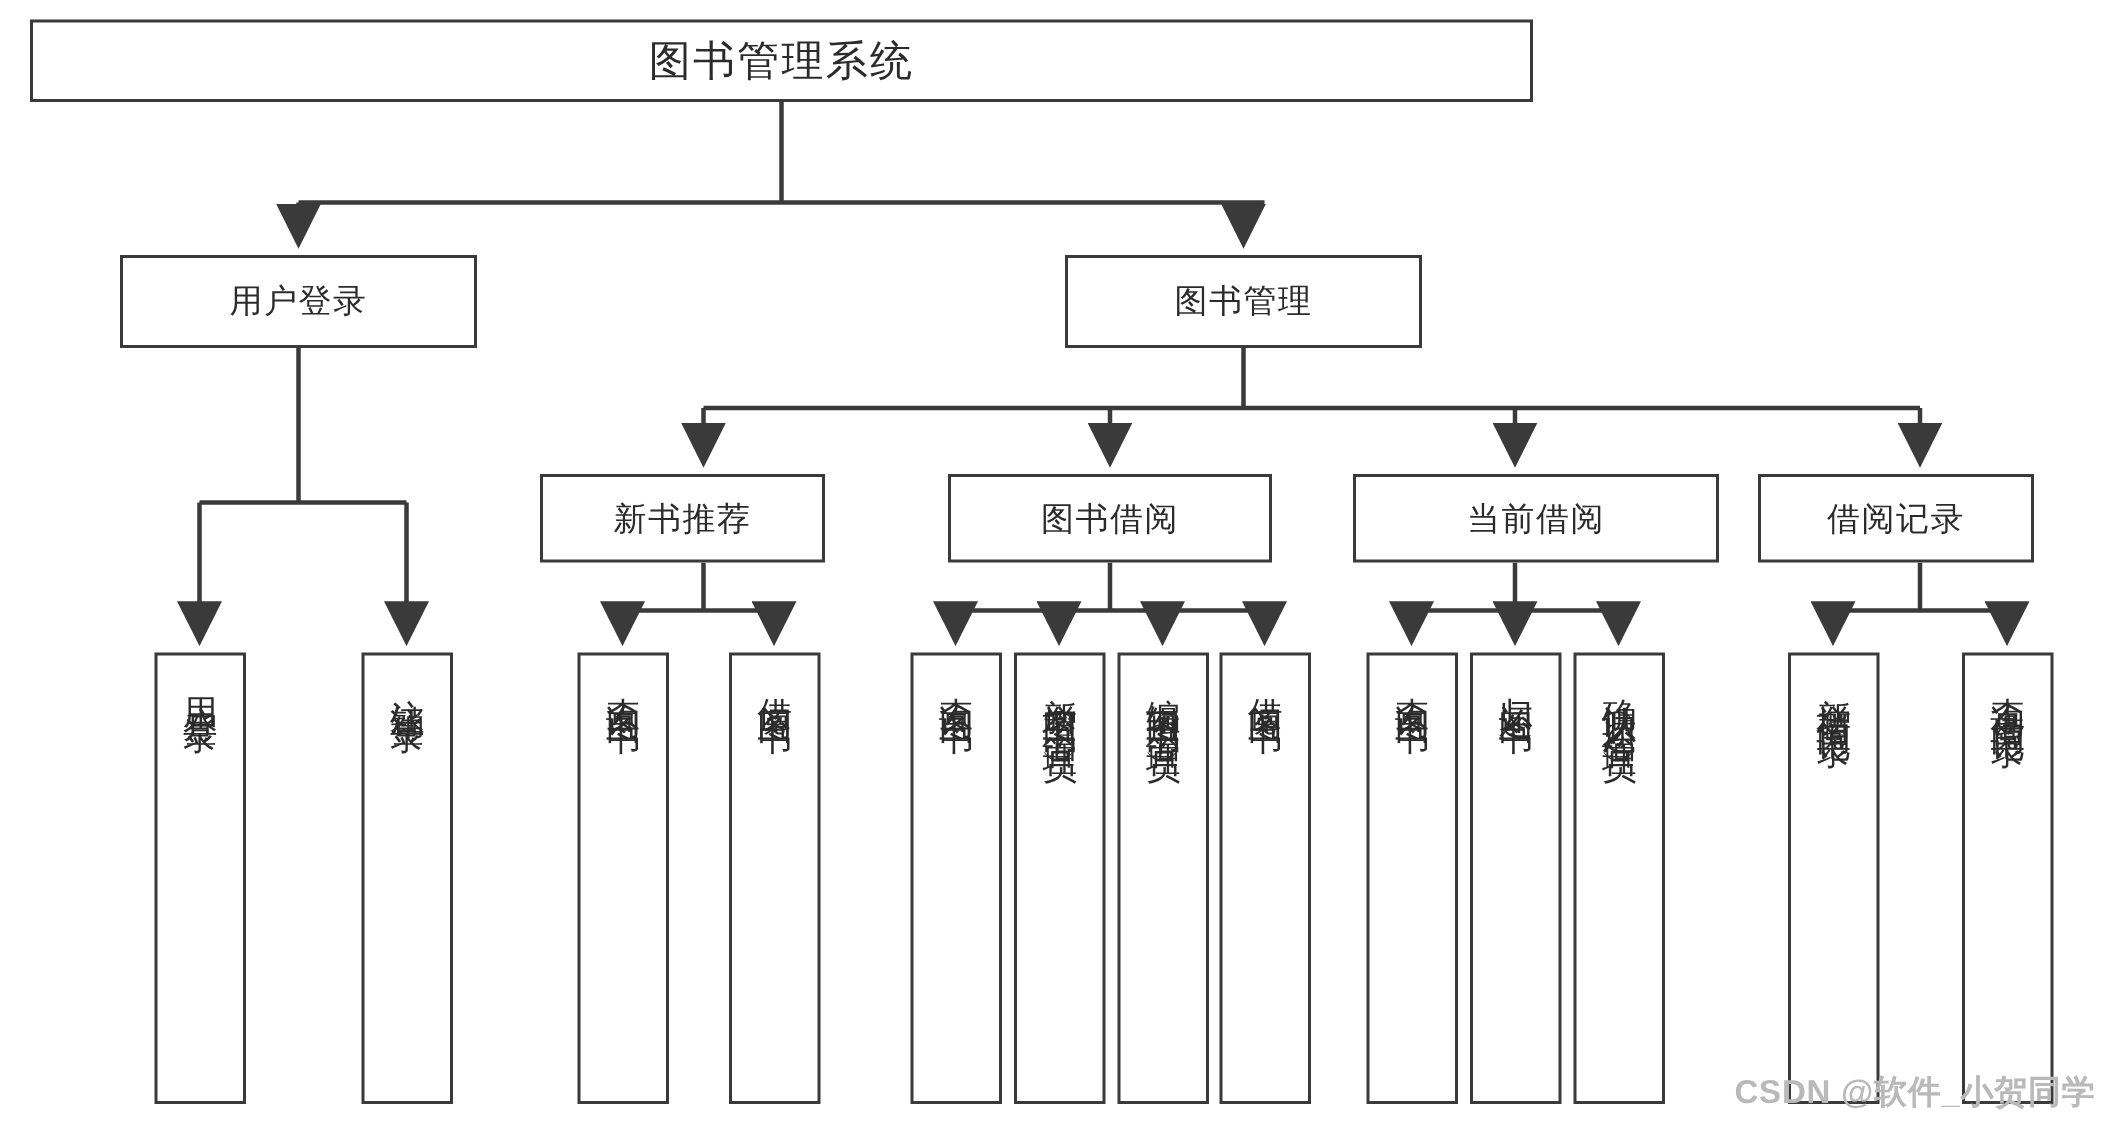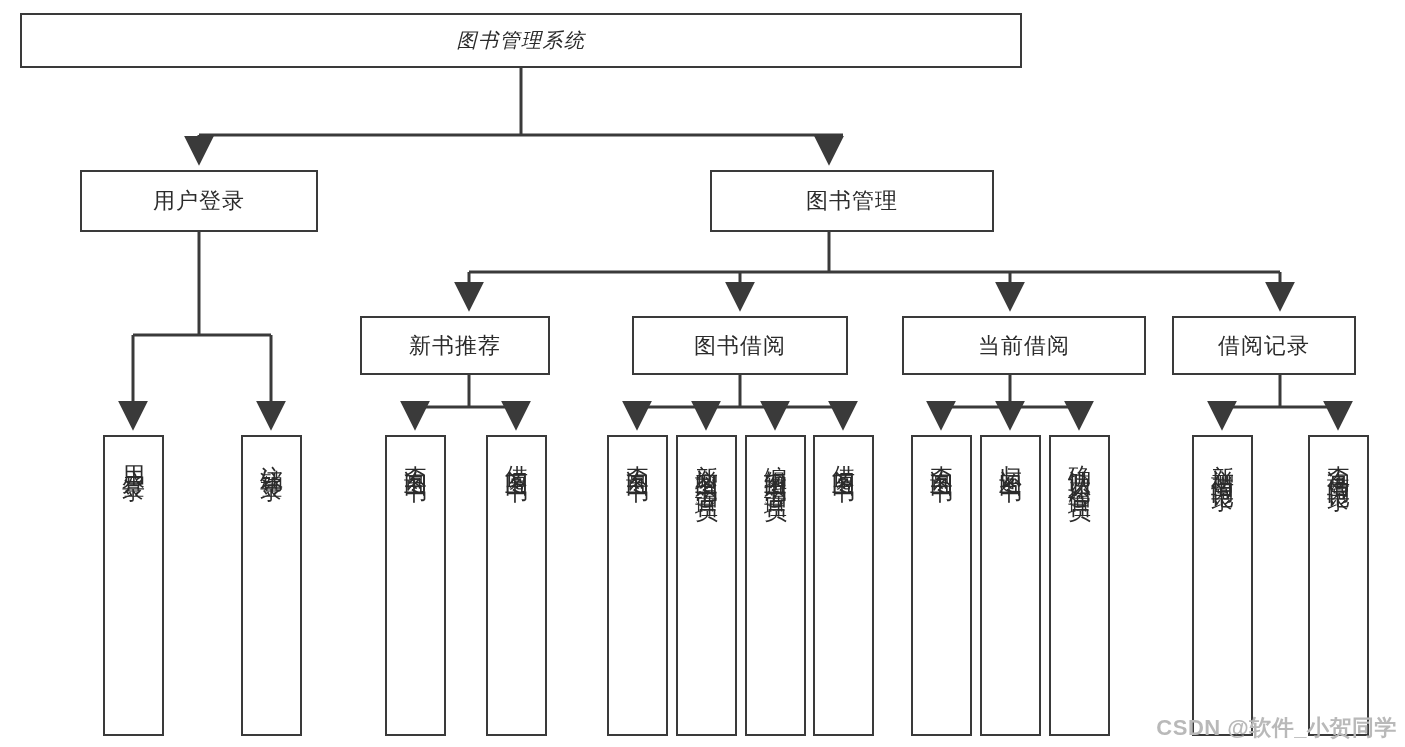--- a/index.html
+++ b/index.html
@@ -25,21 +25,21 @@
   }
   .node .lbl{
     display:block;
     line-height:1.18;
     white-space:nowrap;
   }
   .node.horiz .lbl{
     font-size:22px;
     letter-spacing:1px;
   }
-  .node.root .lbl{font-size:20px;letter-spacing:1.5px;font-style:italic;}
+  .node.root .lbl{font-size:28px;letter-spacing:1.5px;}
   .node.leaf{
     align-items:flex-start;
     padding-top:10px;
   }
   .node.leaf .lbl{
     writing-mode:vertical-rl;
     text-orientation:upright;
     font-size:23px;
     letter-spacing:5px;
     line-height:1;
@@ -113,21 +113,21 @@
     </g>
   </svg>
 
   <div class="node root horiz" style="left:20px;top:13px;width:1002px;height:55px;">
     <span class="lbl">图书管理系统</span>
   </div>
 
   <div class="node horiz" style="left:80px;top:170px;width:238px;height:62px;">
     <span class="lbl">用户登录</span>
   </div>
-  <div class="node horiz" style="left:710px;top:170px;width:284px;height:62px;">
+  <div class="node horiz" style="left:710px;top:170px;width:238px;height:62px;">
     <span class="lbl">图书管理</span>
   </div>
 
   <div class="node horiz" style="left:360px;top:316px;width:190px;height:59px;">
     <span class="lbl">新书推荐</span>
   </div>
   <div class="node horiz" style="left:632px;top:316px;width:216px;height:59px;">
     <span class="lbl">图书借阅</span>
   </div>
   <div class="node horiz" style="left:902px;top:316px;width:244px;height:59px;">

